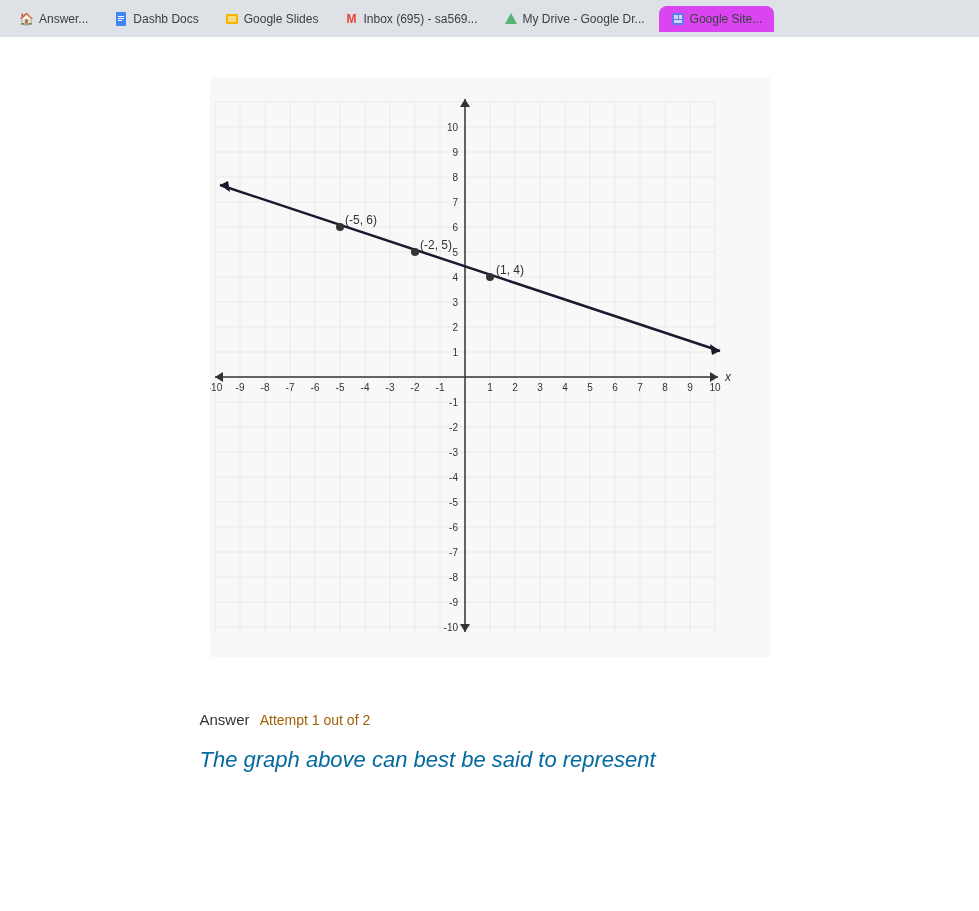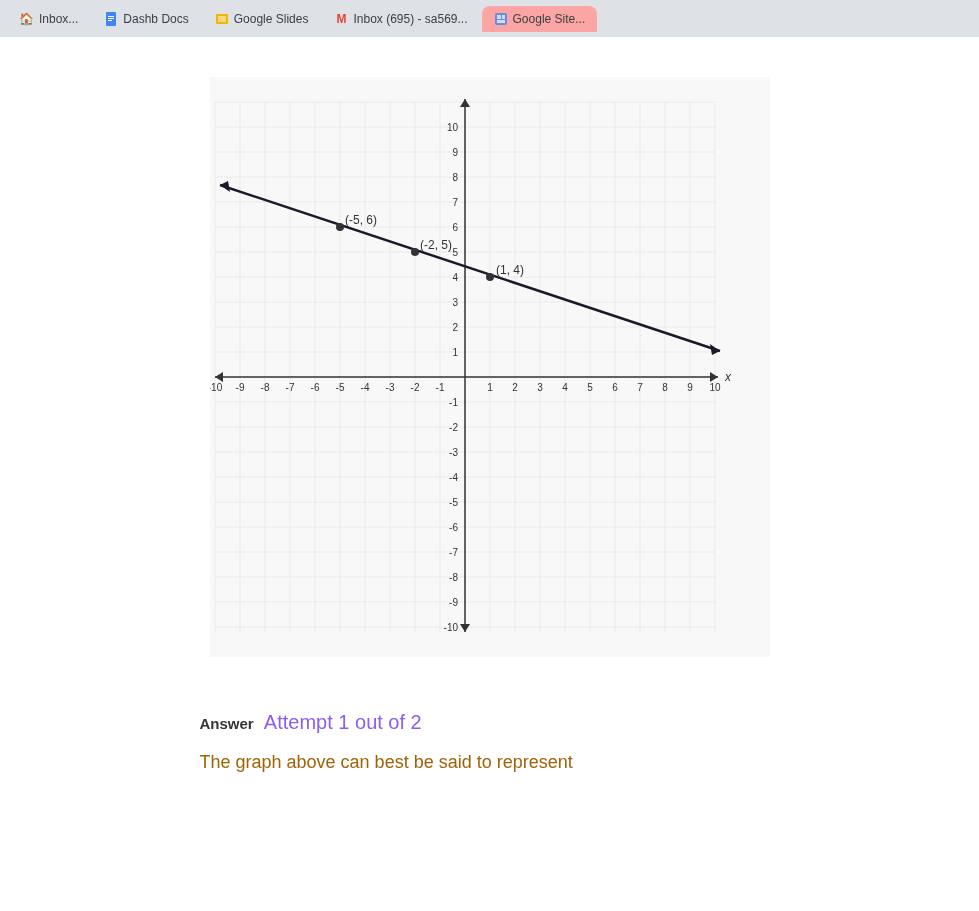--- a/index.html
+++ b/index.html
@@ -26,21 +26,21 @@
       gap: 5px;
       padding: 6px 12px;
       border-radius: 8px 8px 0 0;
       font-size: 12px;
       color: #3c4043;
       background: #dee1e6;
       cursor: pointer;
       white-space: nowrap;
     }
     .tab-item.active {
-      background: #fca5a5;
+      background: #d946ef;
     }
     .tab-icon {
       width: 14px;
       height: 14px;
       display: inline-flex;
       align-items: center;
       justify-content: center;
       font-size: 12px;
     }
 
@@ -66,42 +66,43 @@
       width: 100%;
       max-width: 700px;
       margin-top: 30px;
       padding-left: 60px;
     }
     .answer-label {
       font-size: 15px;
       color: #333;
     }
     .answer-label strong {
-      font-weight: bold;
+      font-weight: normal;
       text-align: center;
     }
     .answer-attempt {
-      font-size: 20px;
-      color: #8b5cf6;
+      font-size: 14px;
+      color: #a16207;
       margin-left: 6px;
       margin-top: 22px;
     }
     .answer-text {
-      font-size: 18px;
-      color: #a16207;
+      font-size: 22px;
+      color: #0369a1;
       margin-top: 18px;
+      font-style: italic;
     }
   </style>
 </head>
 <body>
 
 <div class="tab-bar">
   <div class="tab-item">
     <span class="tab-icon">🏠</span>
-    <span>Inbox...</span>
+    <span>Answer...</span>
   </div>
   <div class="tab-item">
     <span class="tab-icon" style="color:#4285f4;">
       <svg width="14" height="14" viewBox="0 0 14 14">
           <rect x="2" y="0" width="10" height="14" rx="1" fill="#4285f4"></rect>
           <rect x="4" y="4" width="6" height="1" fill="white"></rect>
           <rect x="4" y="6" width="6" height="1" fill="white"></rect>
           <rect x="4" y="8" width="4" height="1" fill="white"></rect>
         </svg>
     </span>
@@ -112,20 +113,28 @@
       <svg width="14" height="14" viewBox="0 0 14 14">
           <rect x="1" y="2" width="12" height="10" rx="1" fill="#f4b400"></rect>
           <rect x="3" y="4" width="8" height="6" fill="white" opacity="0.5"></rect>
         </svg>
     </span>
     <span>Google Slides</span>
   </div>
   <div class="tab-item">
     <span class="tab-icon" style="font-weight:bold;color:#ea4335;">M</span>
     <span>Inbox (695) - sa569...</span>
+  </div>
+  <div class="tab-item">
+    <span class="tab-icon">
+      <svg width="14" height="14" viewBox="0 0 14 14">
+          <polygon points="7,1 13,12 1,12" fill="#34a853" opacity="0.8"></polygon>
+        </svg>
+    </span>
+    <span>My Drive - Google Dr...</span>
   </div>
   <div class="tab-item active">
     <span class="tab-icon">
       <svg width="14" height="14" viewBox="0 0 14 14">
           <rect x="1" y="1" width="12" height="12" rx="2" fill="#4285f4" opacity="0.8"></rect>
           <rect x="3" y="3" width="4" height="4" fill="white" opacity="0.7"></rect>
           <rect x="8" y="3" width="3" height="4" fill="white" opacity="0.7"></rect>
           <rect x="3" y="8" width="8" height="3" fill="white" opacity="0.7"></rect>
         </svg>
     </span>

